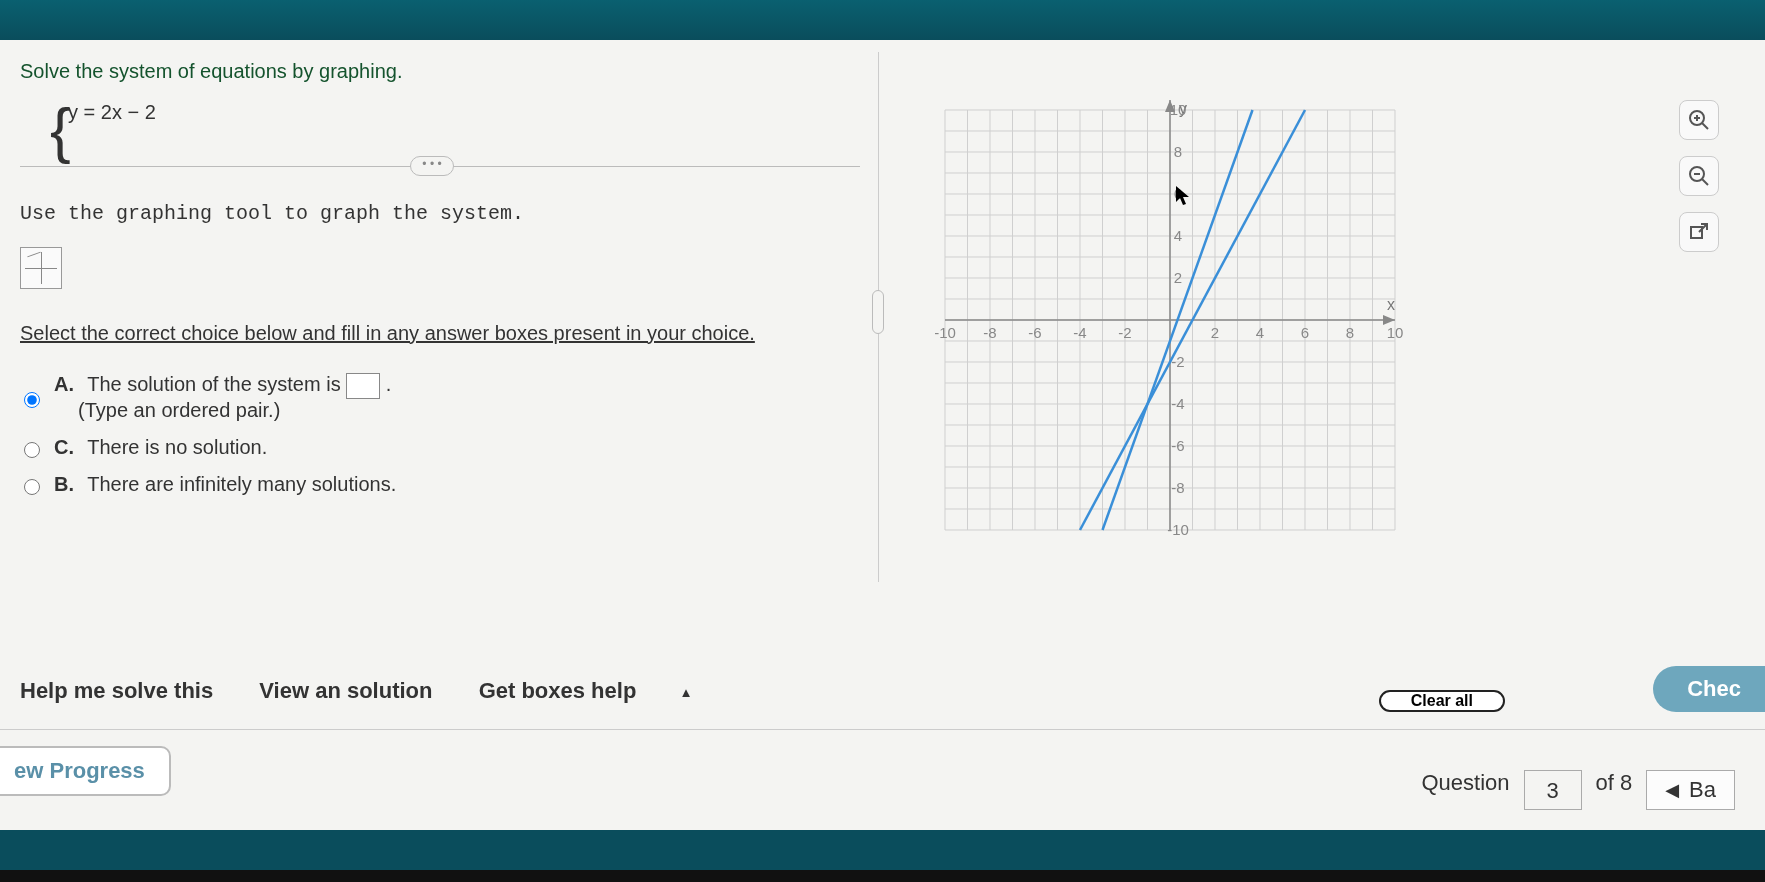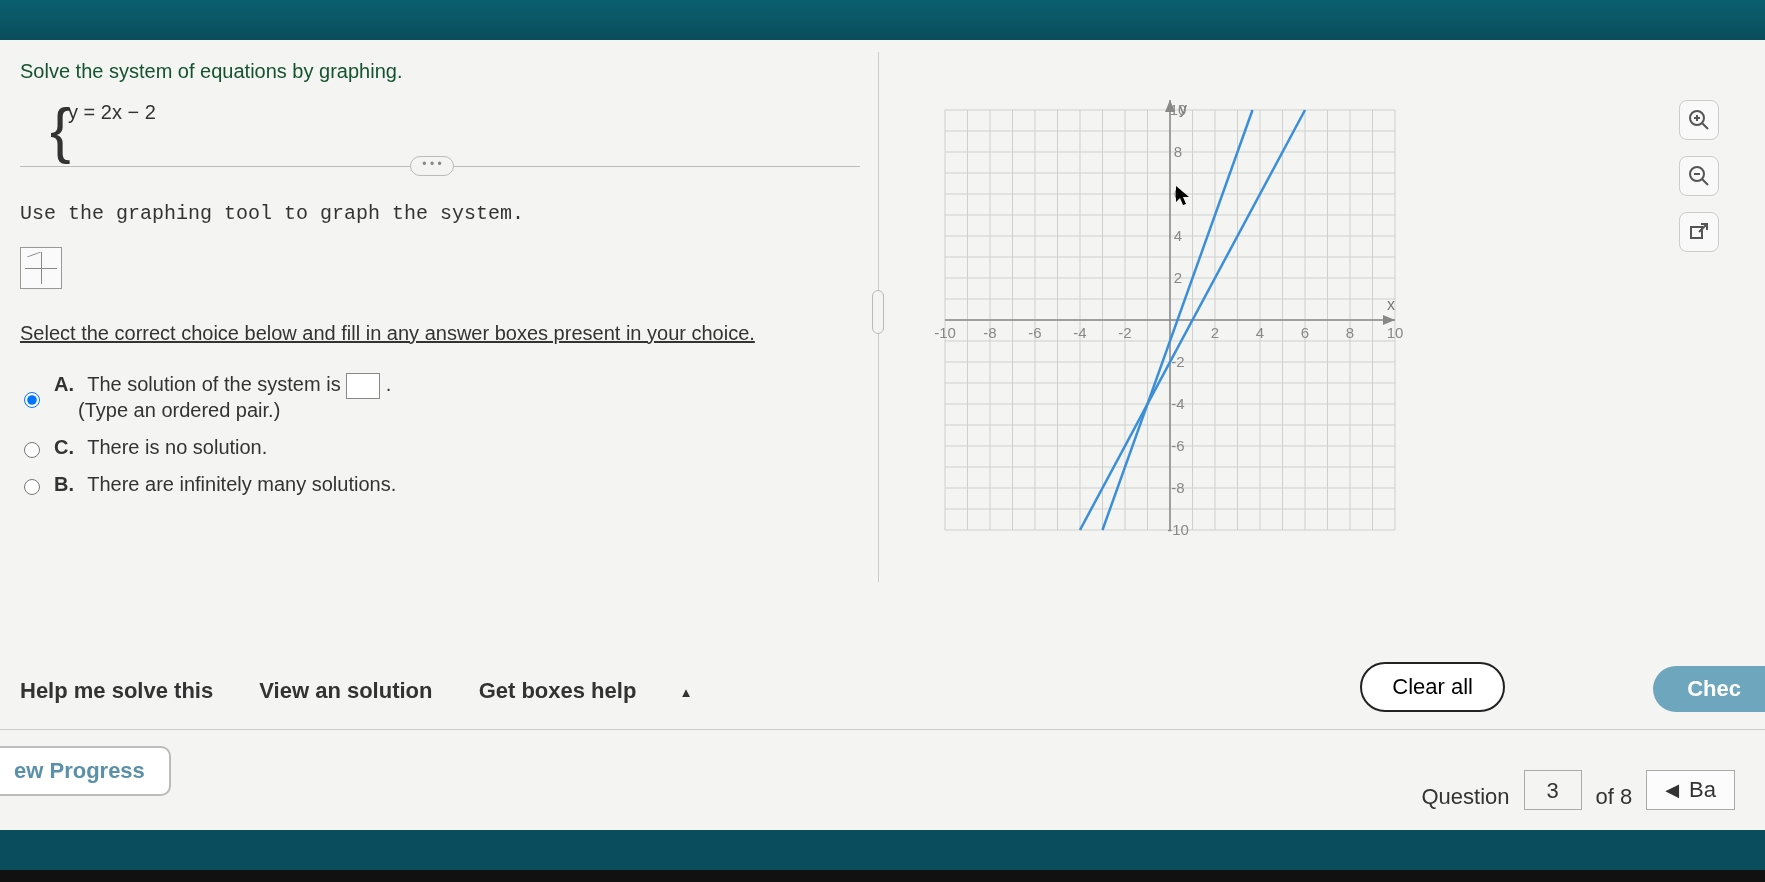--- a/index.html
+++ b/index.html
@@ -127,26 +127,26 @@
   color: #555;
 }
 .help-bar {
   position: absolute; left: 20px; bottom: 126px;
   font-size: 22px; font-weight: bold; color: #333;
 }
 .help-bar span { margin-right: 40px; cursor: pointer; margin-top: 48px; }
 .caret-up { font-size: 14px; vertical-align: middle; }
 .clear-btn {
   position: absolute; right: 260px; bottom: 118px;
-  padding: 10px 30px;
+  padding: 0 30px;
   border: 2px solid #222;
   border-radius: 28px;
   background: #fff;
-  font-size: 22px;
-  font-weight: normal;
+  font-size: 16px;
+  font-weight: bold;
 }
 .check-btn {
   position: absolute; right: -4px; bottom: 118px;
   padding: 10px 28px 10px 34px;
   border: 0;
   border-radius: 28px 0 0 28px;
   background: #6ea7bd;
   color: #fff;
   font-size: 22px;
   font-weight: bold;
@@ -157,21 +157,21 @@
   padding: 10px 24px 10px 18px;
   border: 2px solid #bbb;
   border-radius: 0 10px 10px 0;
   background: #fff;
   color: #5a90a8;
   font-size: 22px;
   font-weight: bold;
 }
 .q-footer {
   position: absolute; right: 30px; bottom: 20px;
-  display: flex; align-items: flex-end; gap: 14px;
+  display: flex; align-items: flex-start; gap: 14px;
   font-size: 22px; color: #333;
 }
 .q-box {
   width: 58px; height: 40px;
   border: 1px solid #aaa;
   text-align: center; line-height: 40px;
   font-size: 22px;
 }
 .back-btn {
   height: 40px;

